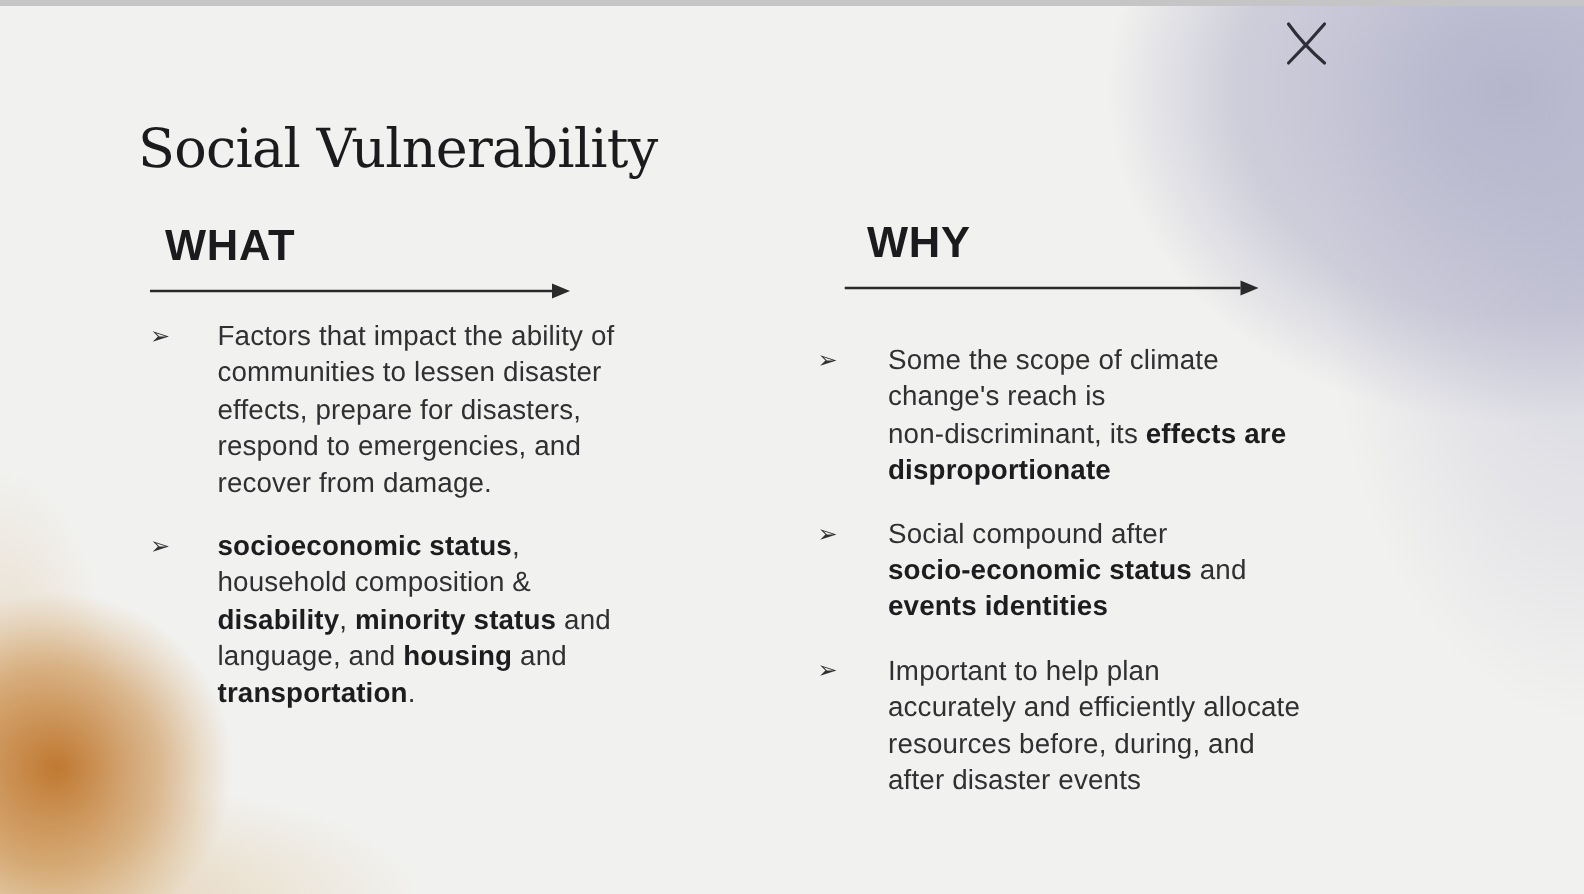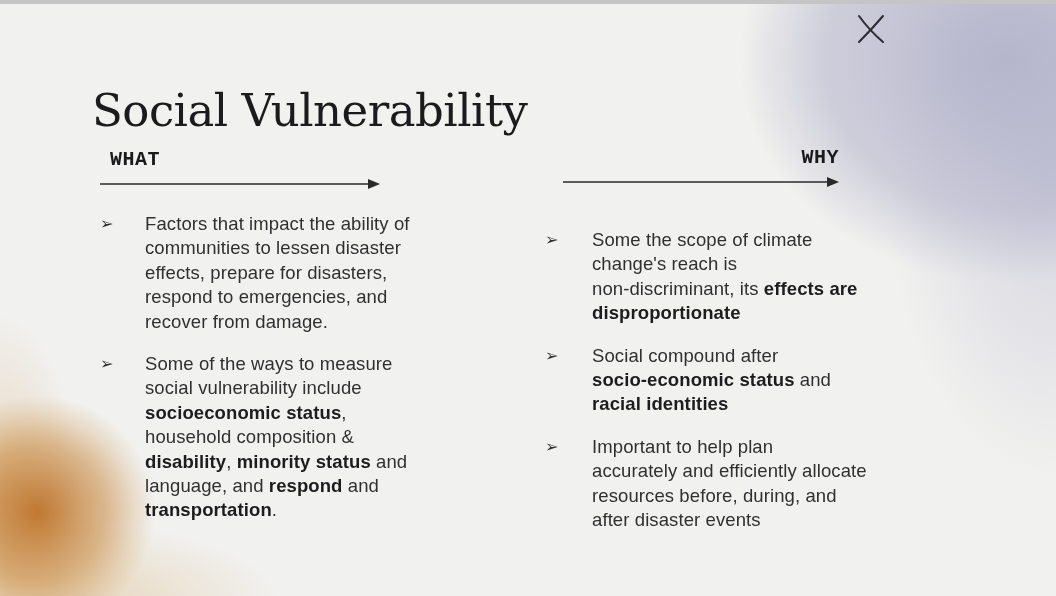--- a/index.html
+++ b/index.html
@@ -11,46 +11,46 @@
       radial-gradient(ellipse 300px 110px at 70px 600px, rgba(214,170,104,0.38) 0%, rgba(214,170,104,0) 70%),
       radial-gradient(ellipse 110px 260px at 0px 500px, rgba(205,140,60,0.28) 0%, rgba(205,140,60,0) 72%),
       radial-gradient(ellipse 360px 300px at 1005px 60px, rgba(177,177,202,0.92) 0%, rgba(177,177,202,0.55) 50%, rgba(177,177,202,0) 74%),
       radial-gradient(ellipse 240px 430px at 1056px 170px, rgba(182,182,207,0.5) 0%, rgba(182,182,207,0) 72%),
       var(--background,#f1f1ef);
   }
   .top-bar{position:absolute;top:0;left:0;width:100%;height:4px;background:var(--top_bar,#c5c5c5);}
   .page-title{
     position:absolute;left:92px;top:56px;
     font-family:"DejaVu Serif","Liberation Serif",serif;
-    font-size:45px;font-weight:500;letter-spacing:-0.5px;
+    font-size:36px;font-weight:500;letter-spacing:-0.5px;
     color:var(--heading_color,#1b1b1d);line-height:1.1;
   }
   .close-btn{position:absolute;left:853px;top:12px;width:36px;height:34px;cursor:pointer;background:none;border:none;padding:2px;}
   .col{position:absolute;}
   .col-heading{
-    font-family:Liberation Mono, monospace;
-    font-weight:700;font-size:20px;letter-spacing:0.5px;
+    font-family:Liberation Sans, sans-serif;
+    font-weight:700;font-size:29px;letter-spacing:0.5px;
     color:var(--heading_color,#1b1b1d);
   }
   .heading-arrow{display:block;margin-top:7px;}
   .bullets{position:absolute;margin:0;padding:0;list-style:none;}
   .bullets li{display:flex;margin-bottom:18px;}
   .bullet-marker{
     flex:0 0 auto;color:var(--text_primary,#303032);
     font-family:"DejaVu Sans",sans-serif;font-size:16px;line-height:24.4px;
   }
   .bullet-text{
     white-space:pre-line;font-size:18.5px;line-height:24.4px;
     color:var(--text_primary,#303032);letter-spacing:0.1px;
   }
   .bullet-text .b{font-weight:700;color:var(--text_bold,#1d1d1f);}
   .bullet-text .i{}
   #col-what{left:110px;top:148px;}
   #col-what .heading-arrow{margin-left:-10px;}
-  #col-why{left:578px;top:146px;text-align:right;}
+  #col-why{left:578px;top:146px;}
   #col-why .heading-arrow{margin-left:-15px;}
   #list-what{left:100px;top:212px;width:400px;}
   #list-what .bullet-marker{width:45px;}
   #list-why{left:545px;top:228px;width:430px;}
   #list-why .bullet-marker{width:47px;}
 </style>
 </head>
 <body>
 
 <div id="slide">
@@ -85,42 +85,40 @@
       <li>
         <span class="bullet-marker">➢</span>
         <span class="bullet-text"><span class="">Factors that impact the ability of
 communities to lessen disaster
 effects, prepare for disasters,
 respond to emergencies, and
 recover from damage.</span></span>
       </li>
       <li>
         <span class="bullet-marker">➢</span>
-        <span class="bullet-text"><span class="">Some of the ways to measure
-social vulnerability include
-</span><span class="b ">socioeconomic status</span><span class="">,
+        <span class="bullet-text"><span class="b ">socioeconomic status</span><span class="">,
 household composition &amp;
 </span><span class="b ">disability</span><span class="">, </span><span class="b ">minority status</span><span class=""> and
-language, and </span><span class="b ">respond</span><span class=""> and
+language, and </span><span class="b ">housing</span><span class=""> and
 </span><span class="b ">transportation</span><span class="">.</span></span>
       </li>
     </ul>
   <ul class="bullets" id="list-why">
       <li>
         <span class="bullet-marker">➢</span>
         <span class="bullet-text"><span class="">Some the scope of climate
 change's reach is
 non-discriminant, its </span><span class="b ">effects are
 disproportionate</span></span>
       </li>
       <li>
         <span class="bullet-marker">➢</span>
         <span class="bullet-text"><span class="">Social </span><span class="i">compound</span><span class=""> after
 </span><span class="b ">socio-economic status</span><span class=""> and
-</span><span class="b ">racial identities</span></span>
+</span><span class="b ">events identities</span></span>
       </li>
       <li>
         <span class="bullet-marker">➢</span>
         <span class="bullet-text"><span class="">Important to help plan
 accurately and efficiently allocate
 resources before, during, and
 after disaster events</span></span>
       </li>
     </ul>
 </div>

